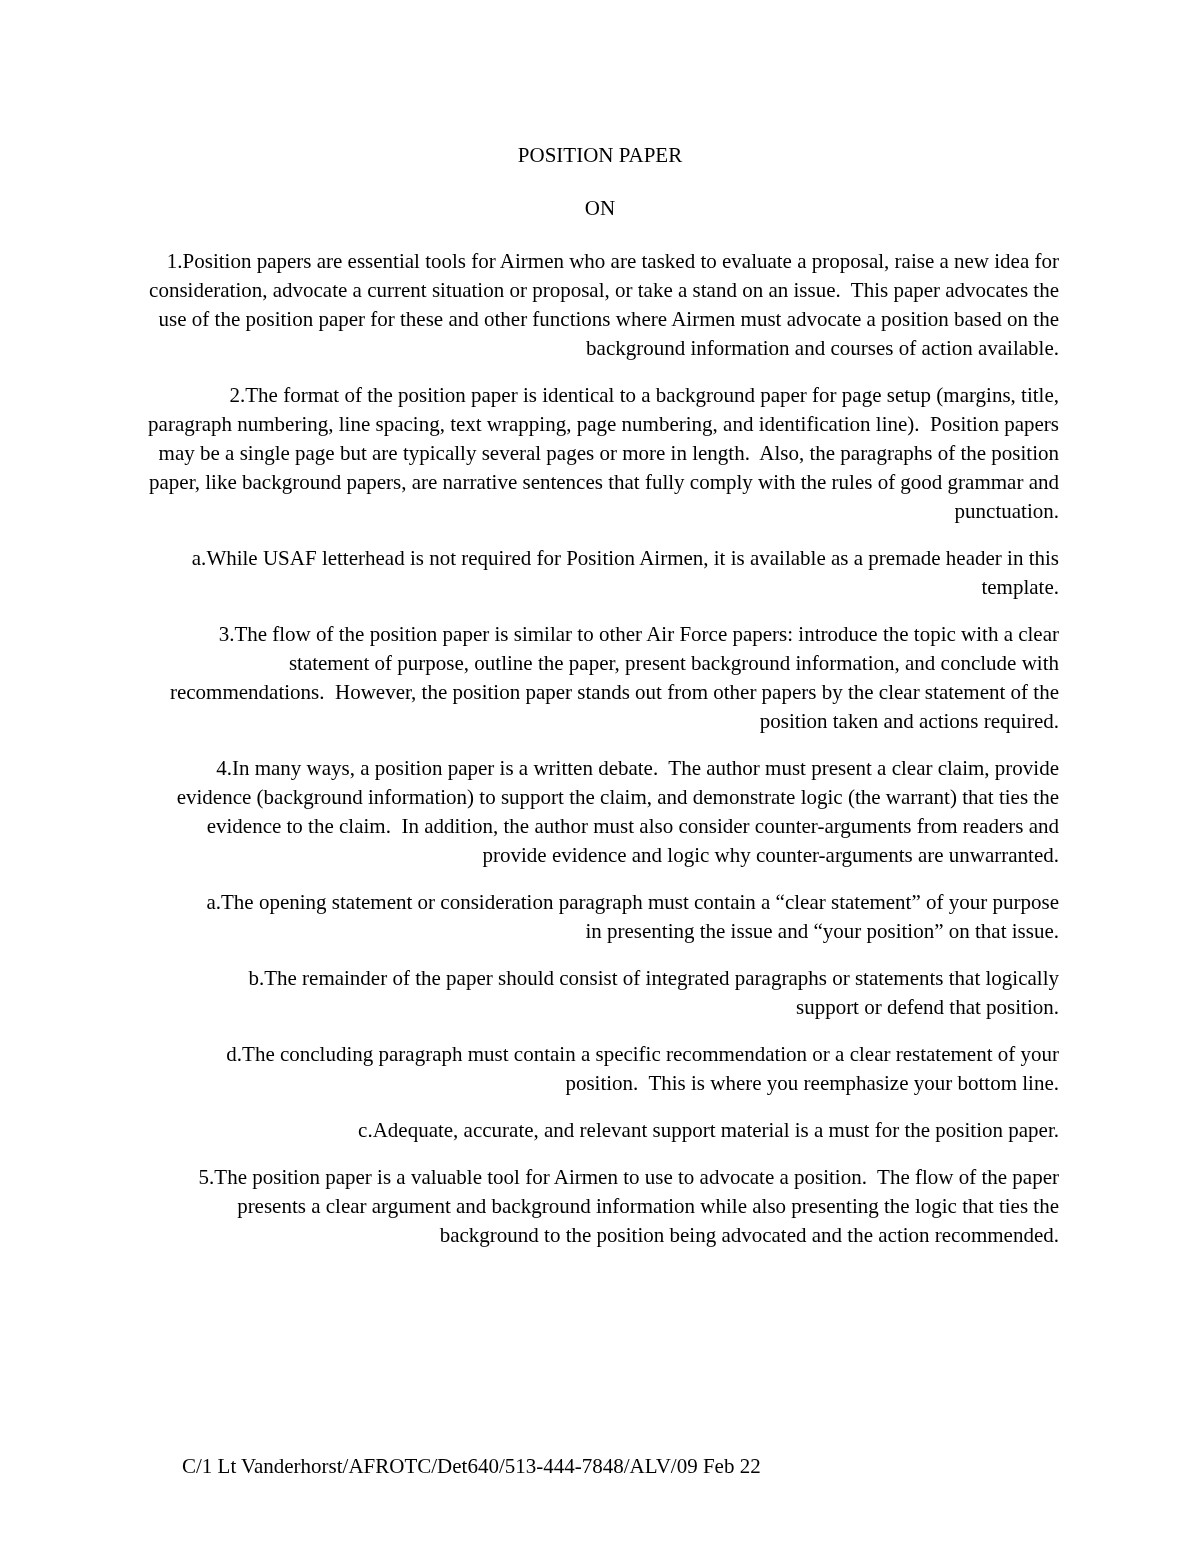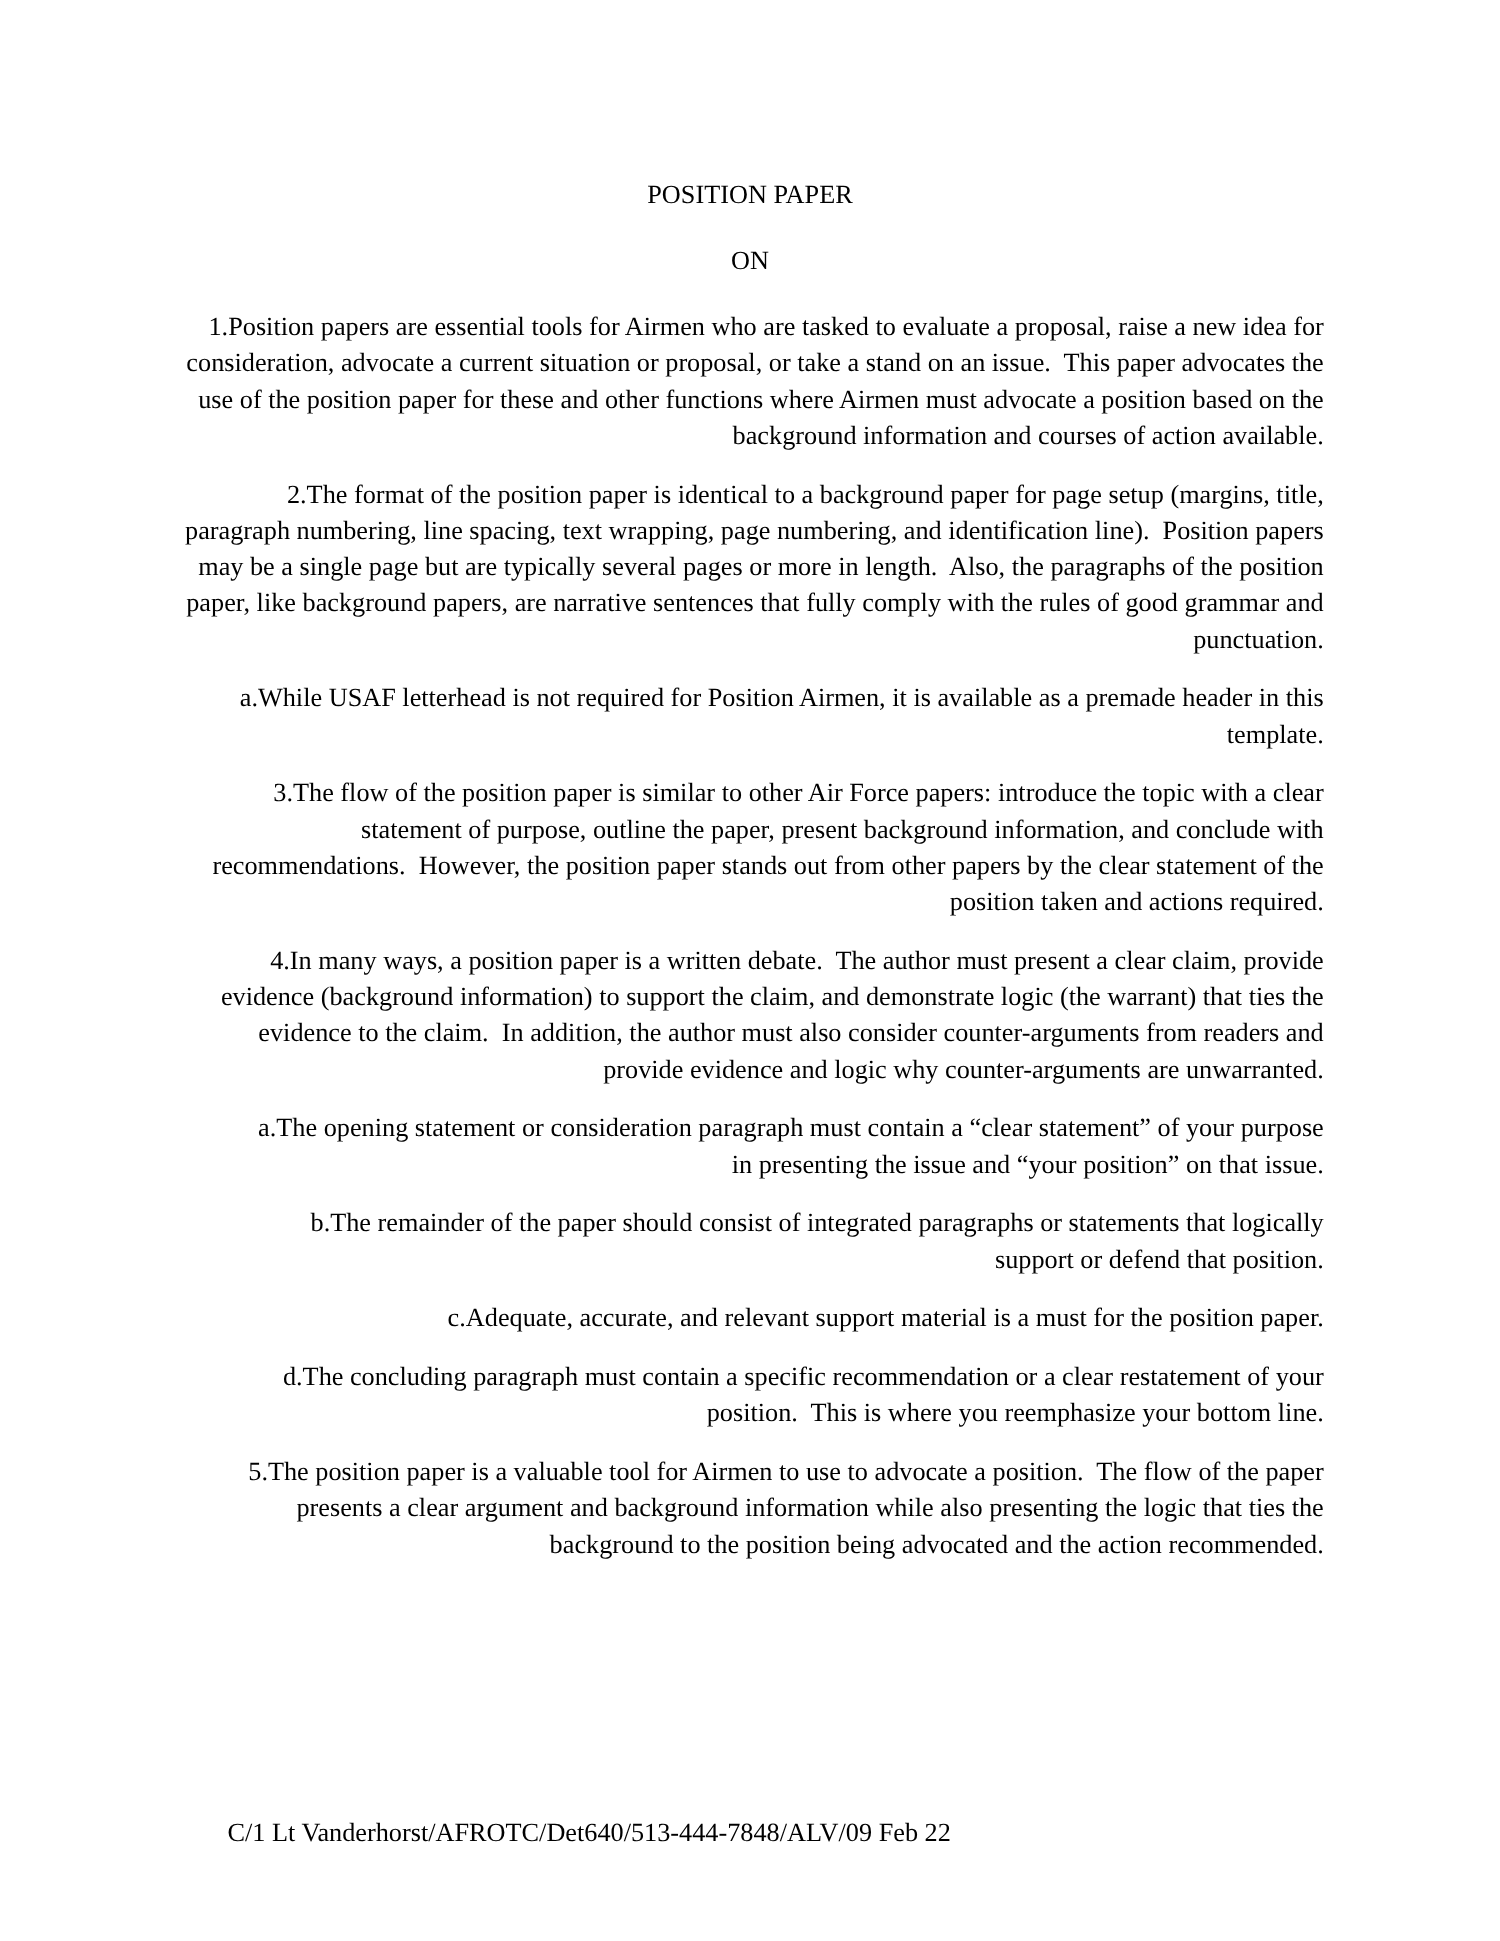--- a/index.html
+++ b/index.html
@@ -91,25 +91,25 @@
 
     <p class="para sub">
       <span class="sub-label">a.</span><span class="para-text">The opening statement or consideration paragraph must contain a “clear statement” of your purpose in presenting the issue and “your position” on that issue.</span>
     </p>
 
     <p class="para sub">
       <span class="sub-label">b.</span><span class="para-text">The remainder of the paper should consist of integrated paragraphs or statements that logically support or defend that position.</span>
     </p>
 
     <p class="para sub">
-      <span class="sub-label">c.</span><span class="para-text">Adequate, accurate, and relevant support material is a must for the position paper.</span>
+      <span class="sub-label">d.</span><span class="para-text">The concluding paragraph must contain a specific recommendation or a clear restatement of your position.  This is where you reemphasize your bottom line.</span>
     </p>
 
     <p class="para sub">
-      <span class="sub-label">d.</span><span class="para-text">The concluding paragraph must contain a specific recommendation or a clear restatement of your position.  This is where you reemphasize your bottom line.</span>
+      <span class="sub-label">c.</span><span class="para-text">Adequate, accurate, and relevant support material is a must for the position paper.</span>
     </p>
 
     <p class="para">
       <span class="num-label">5.</span><span class="para-text">The position paper is a valuable tool for Airmen to use to advocate a position.  The flow of the paper presents a clear argument and background information while also presenting the logic that ties the background to the position being advocated and the action recommended.</span>
     </p>
 
   </div>
 
   <div class="id-line">C/1 Lt Vanderhorst/AFROTC/Det640/513-444-7848/ALV/09 Feb 22</div>
 </div>

